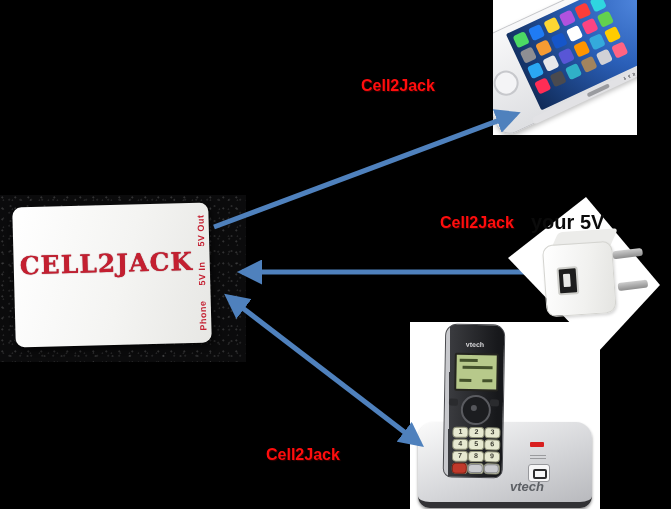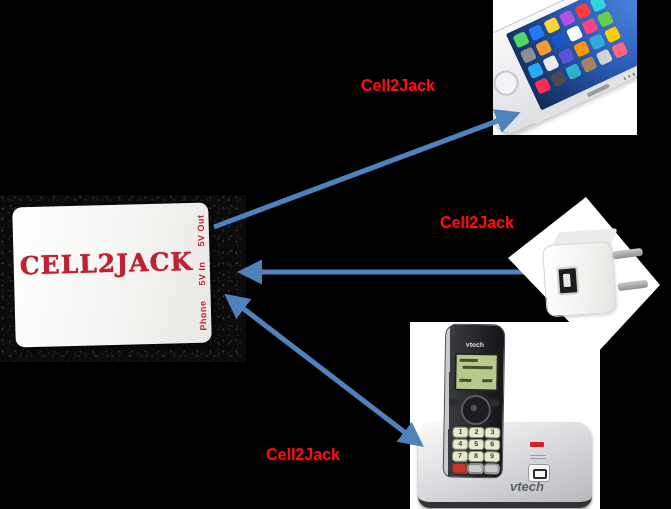--- a/index.html
+++ b/index.html
@@ -225,19 +225,20 @@
     <div class="charger-cube">
       <div class="cube-top"></div>
       <div class="cube-front">
         <div class="usb-port">
           <div class="usb-tongue"></div>
         </div>
       </div>
       <div class="prong p1"></div>
       <div class="prong p2"></div>
     </div>
+    <div class="charger-caption">your 5V</div>
   </div>
 
   <div class="c2j-label label-top">Cell2Jack</div>
   <div class="c2j-label label-mid">Cell2Jack</div>
   <div class="c2j-label label-btm">Cell2Jack</div>
 
 </div>
 
 </body></html>

